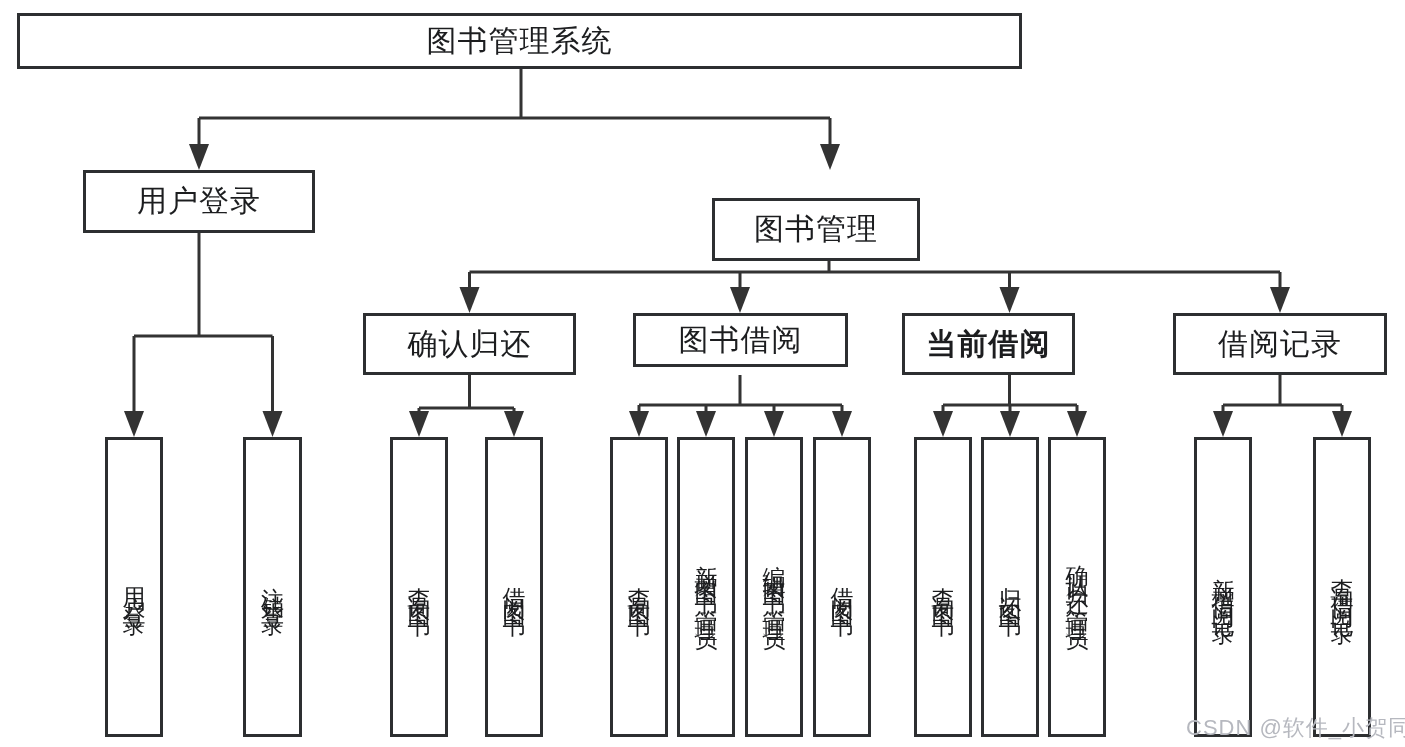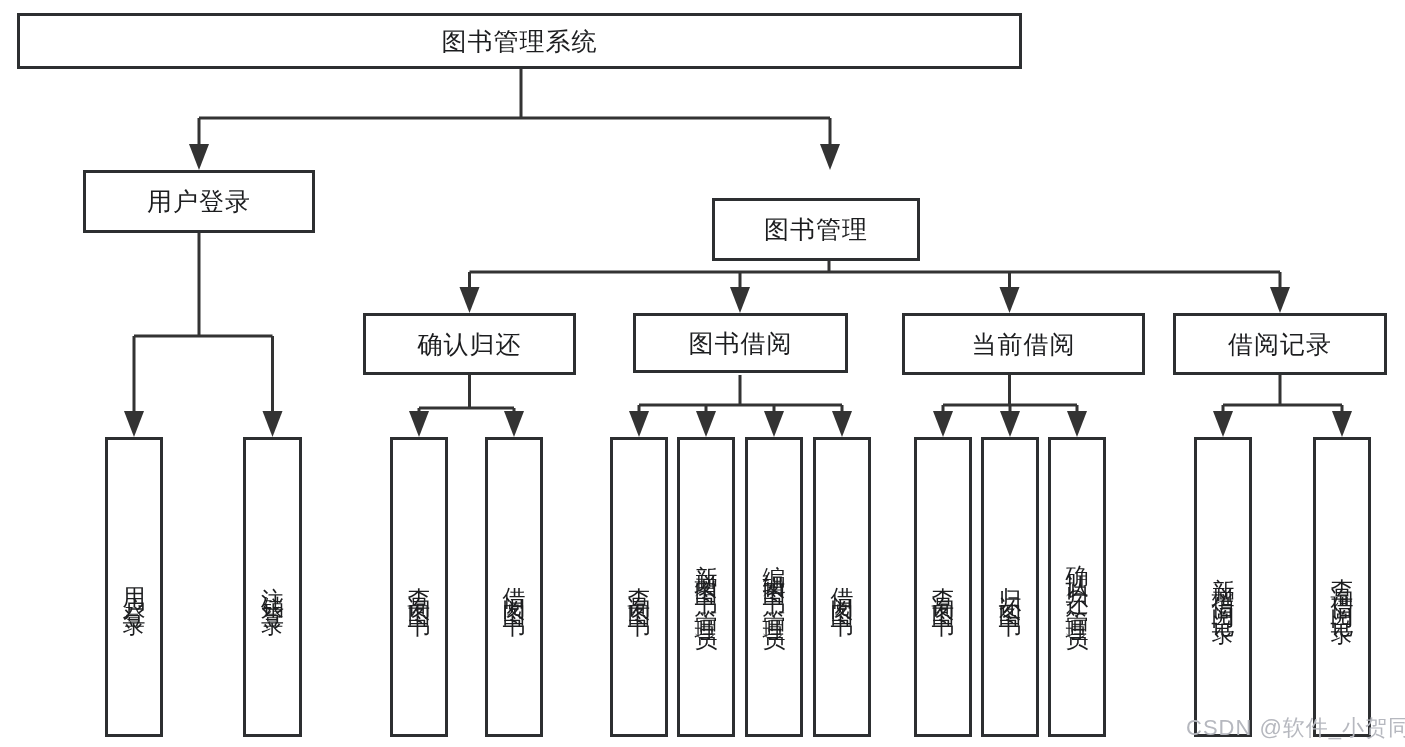--- a/index.html
+++ b/index.html
@@ -17,21 +17,21 @@
     z-index: 1;
   }
   .box {
     position: absolute;
     box-sizing: border-box;
     border: 3px solid #2d2f31;
     background: #ffffff;
     display: flex;
     align-items: center;
     justify-content: center;
-    font-size: 25px;
+    font-size: 30px;
     font-weight: 500;
     color: #1c1d1f;
     z-index: 2;
     letter-spacing: 1px;
     white-space: nowrap;
   }
   .leaf {
     font-size: 23px;
   }
   .leaf .vtext {
@@ -100,22 +100,22 @@
       <polygon points="1332,411 1352,411 1342,437"></polygon>
     </g>
   </svg>
 
   <div class="box" style="left:17px; top:13px; width:1005px; height:56px;">图书管理系统</div>
 
   <div class="box" style="left:83px; top:170px; width:232px; height:63px;">用户登录</div>
   <div class="box" style="left:712px; top:170px; width:208px; height:63px;margin-top:28px;">图书管理</div>
 
   <div class="box" style="left:363px; top:313px; width:213px; height:62px;">确认归还</div>
-  <div class="box" style="left:633px; top:313px; width:215px; height:60px;">图书借阅</div>
-  <div class="box" style="left:902px; top:313px; width:243px; height:62px;">当前借阅</div>
+  <div class="box" style="left:633px; top:313px; width:215px; height:54px;">图书借阅</div>
+  <div class="box" style="left:902px; top:313px; width:173px; height:62px;font-weight:bold;">当前借阅</div>
   <div class="box" style="left:1173px; top:313px; width:214px; height:62px;">借阅记录</div>
 
   <div class="box leaf" style="left:105px; top:437px; width:58px; height:300px;">
     <span class="vtext">用户登录</span>
   </div>
   <div class="box leaf" style="left:243px; top:437px; width:59px; height:300px;">
     <span class="vtext">注销登录</span>
   </div>
 
   <div class="box leaf" style="left:390px; top:437px; width:58px; height:300px;">

